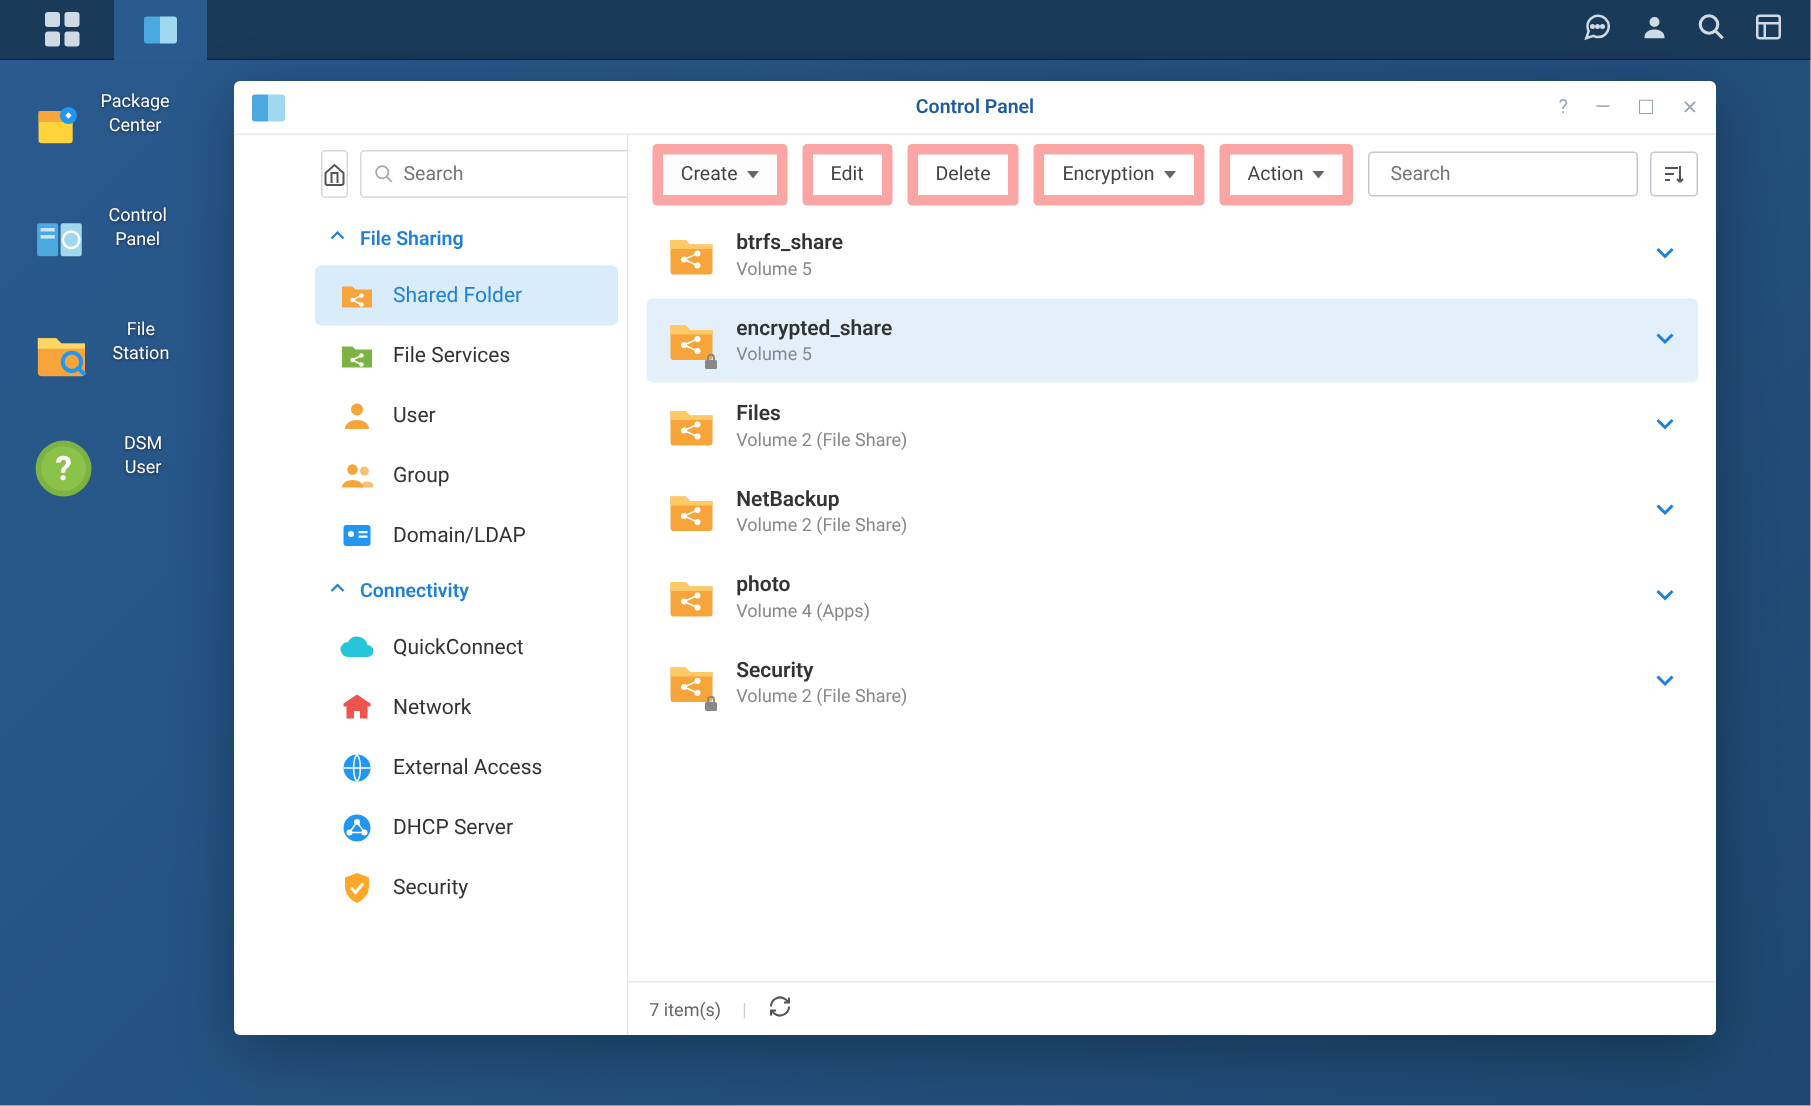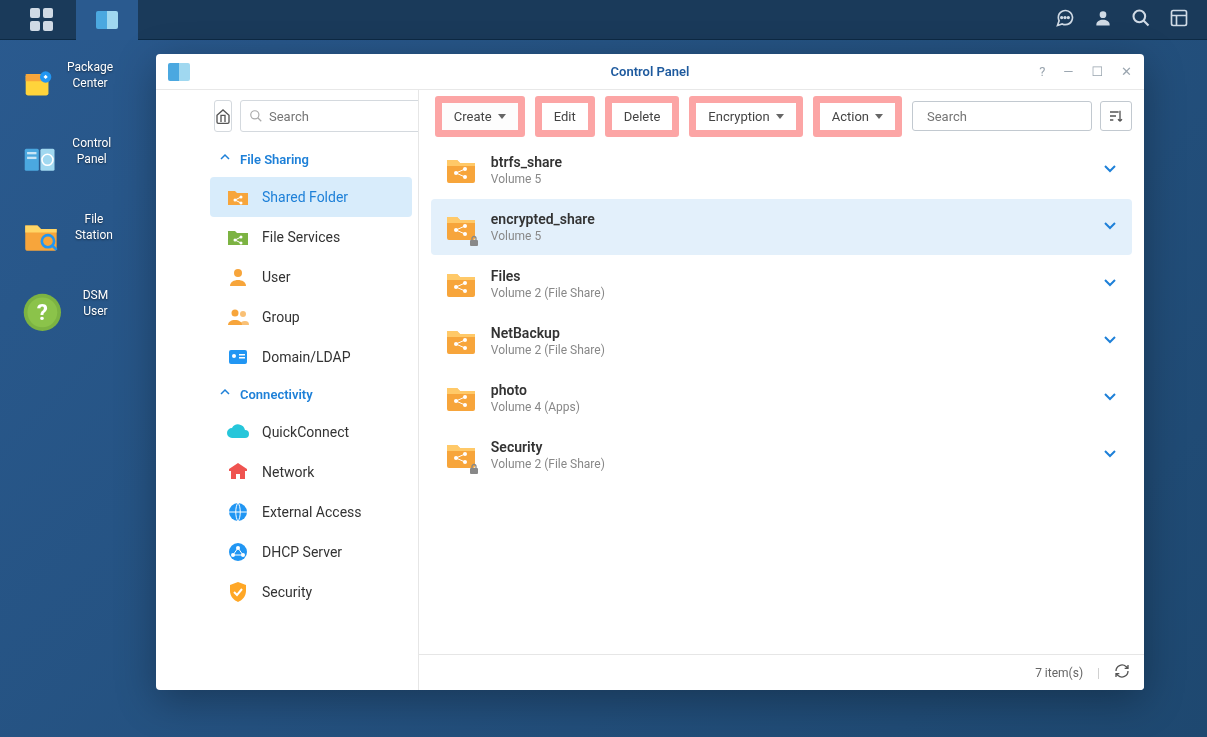--- a/index.html
+++ b/index.html
@@ -60,21 +60,21 @@
 .row.selected { background: #e3f0fb; }
 .folder-icon { width: 32px; height: 28px; position: relative; }
 .folder-icon svg { width: 100%; height: 100%; }
 .lock-badge { position: absolute; bottom: -3px; right: -3px; width: 12px; height: 12px; }
 .row-text { flex: 1; display: flex; flex-direction: column; gap: 2px; }
 .row-title { font-size: 14px; font-weight: 600; color: #333; }
 .row-sub { font-size: 12px; color: #888; }
 .row-chev { color: #1e80d8; }
 
 
-.footer { height: 36px; border-top: 1px solid #e6e6e6; display: flex; align-items: center; justify-content: flex-end; padding: 0 14px; gap: 14px; font-size: 12px; color: #666; }
+.footer { height: 36px; border-top: 1px solid #e6e6e6; display: flex; align-items: center; justify-content: flex-start; padding: 0 14px; gap: 14px; font-size: 12px; color: #666; }
 .refresh { cursor: pointer; color: #555; }
 </style>
 </head>
 <body>
 
 <div class="taskbar">
   <div class="taskbar-left">
     <div class="taskbar-btn">
       <div class="grid-icon">
           <span></span>

